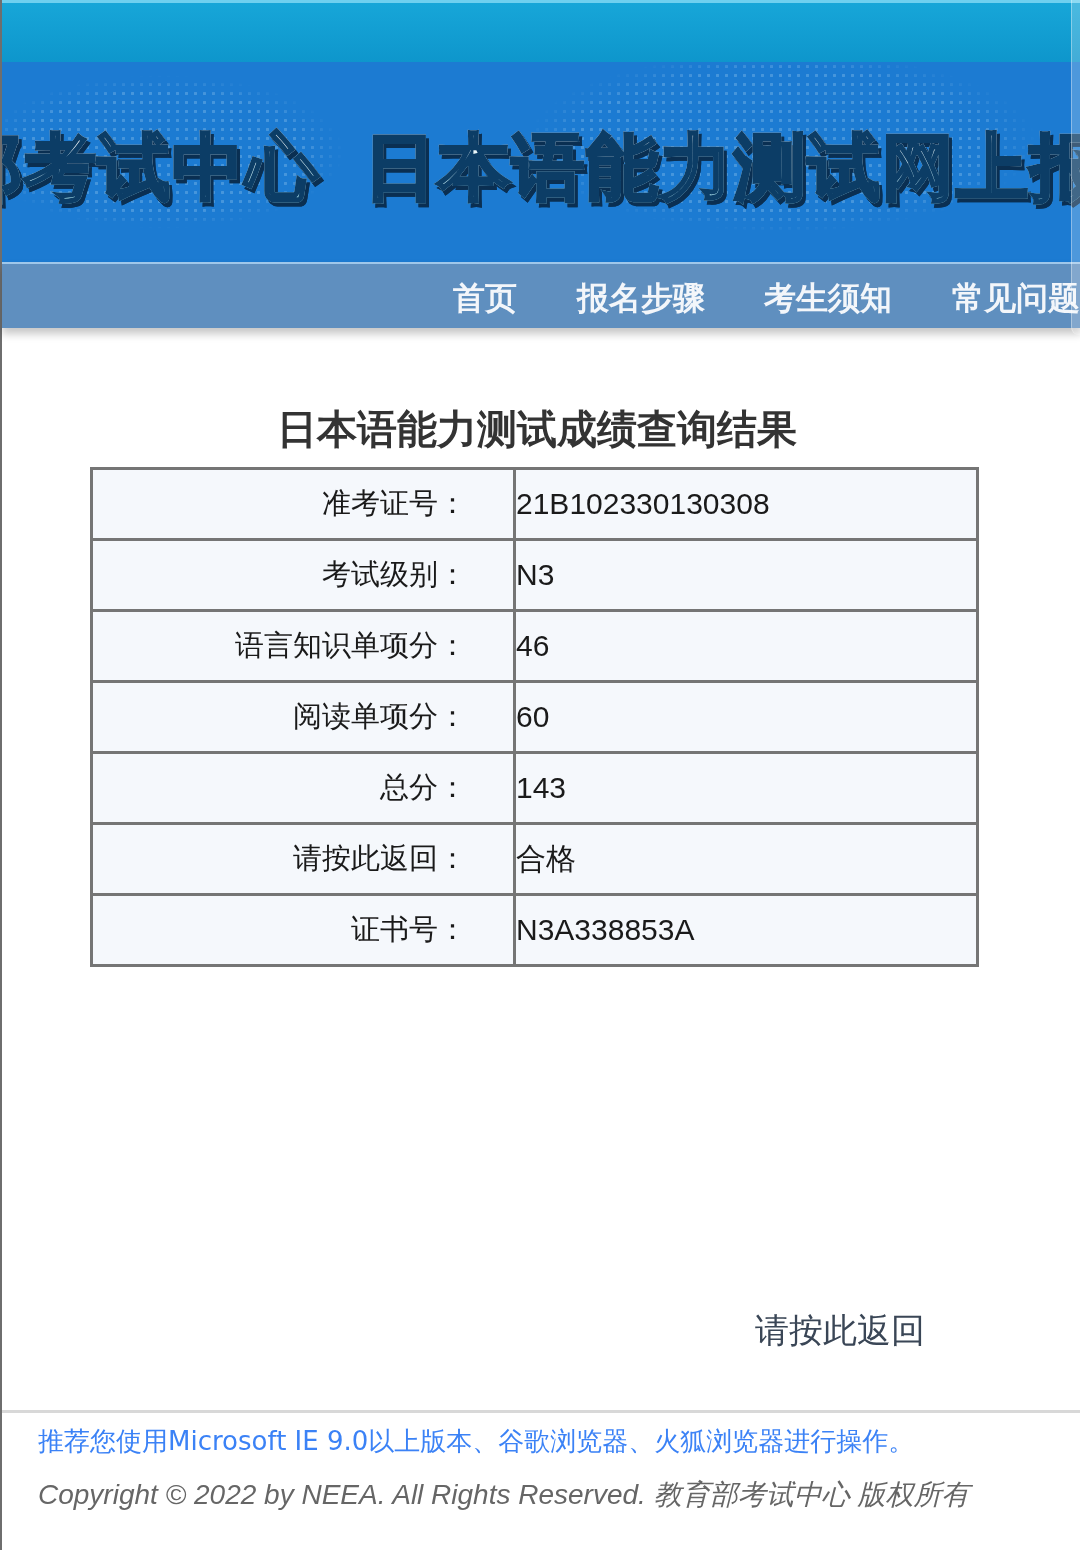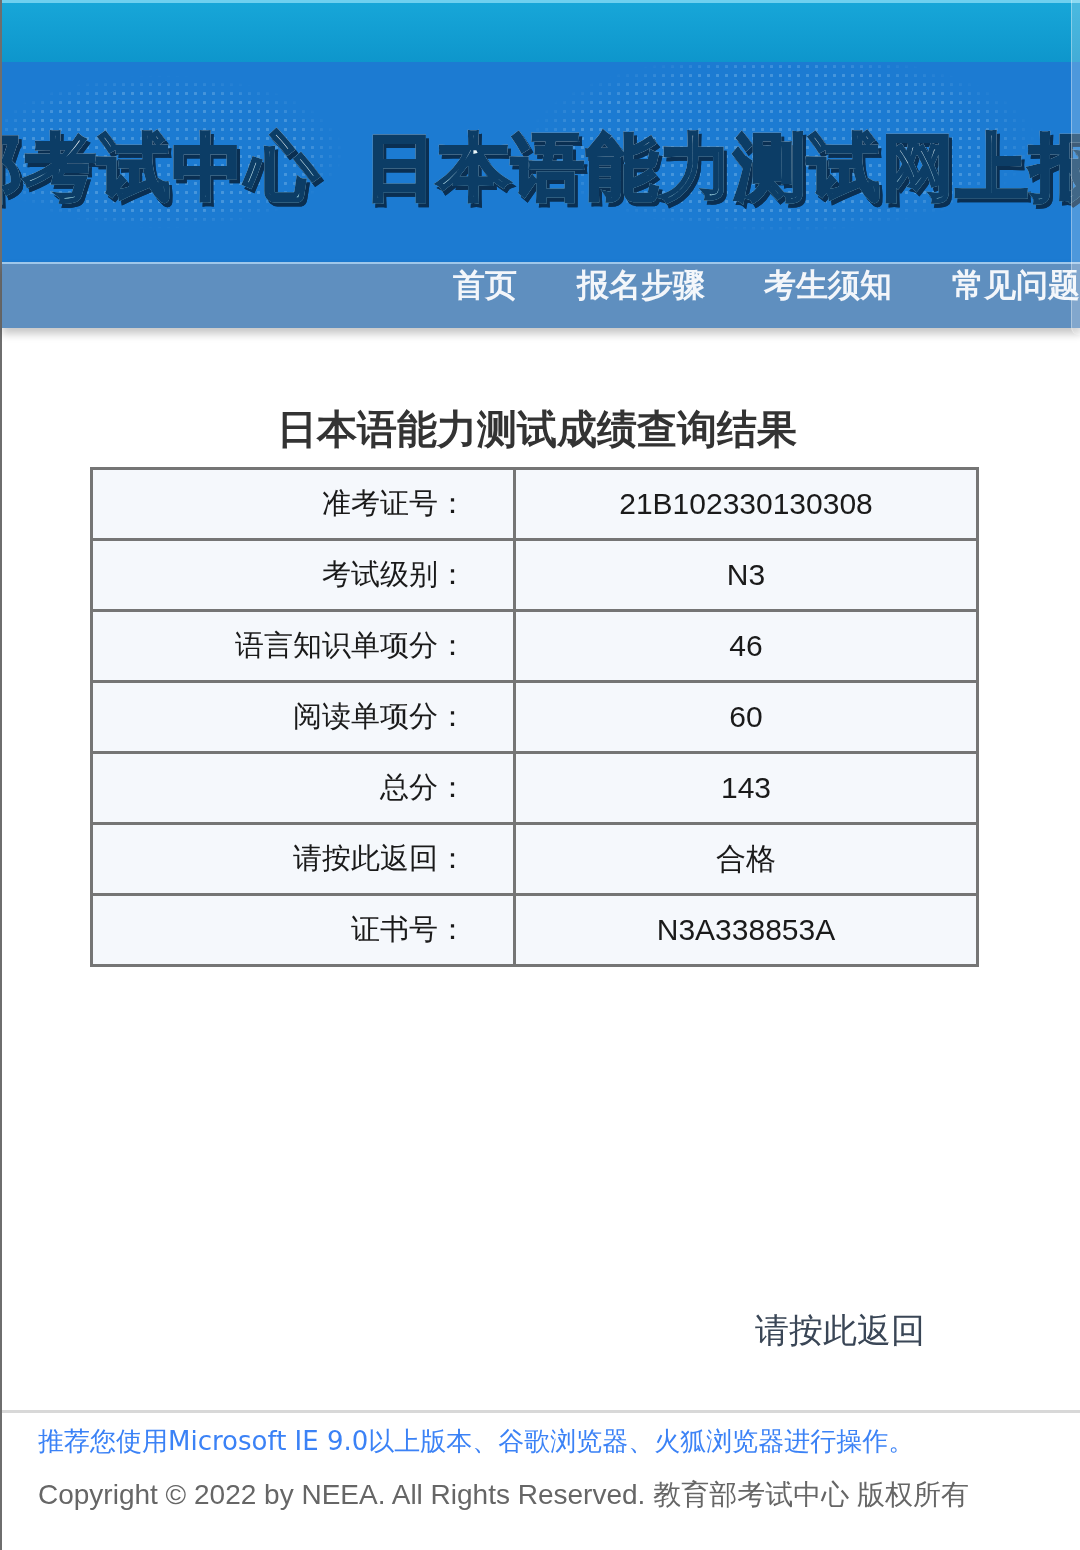--- a/index.html
+++ b/index.html
@@ -66,21 +66,21 @@
       position: absolute;
       left: 0; top: 262px;
       width: 1080px; height: 66px;
       background: #5f8fbf;
       border-top: 2px solid #9fc7ea;
       box-sizing: border-box;
       box-shadow: 0 6px 8px rgba(0,0,0,0.22);
     }
     .nav-item {
       position: absolute;
-      top: 0;
+      top: 13px;
       font-size: 32px;
       font-weight: bold;
       color: #f3f6fa;
       cursor: pointer;
       white-space: nowrap;
     }
     .right-edge {
       position: absolute;
       top: 0; right: 0;
       width: 8px; height: 335px;
@@ -117,21 +117,21 @@
       color: #1a1a1a;
       padding: 0;
     }
     .result-table td.label {
       width: 423px;
       text-align: right;
       padding-right: 46px;
       box-sizing: border-box;
     }
     .result-table td.value {
-      text-align: center;
+      text-align: left;
       font-family: "Liberation Sans", sans-serif;
       font-size: 30px;
       margin-left: 36px;
     }
     .back-link {
       position: absolute;
       top: 1308px;
       left: 753px;
       font-size: 34px;
       color: #3a4656;
@@ -155,20 +155,21 @@
       white-space: nowrap;
     }
     .footer-copyright {
       position: absolute;
       top: 1476px;
       left: 36px;
       font-size: 28px;
       color: #666666;
       white-space: nowrap;
       font-family: "Liberation Sans", sans-serif;
+      font-style: italic;
     }
   </style>
 </head>
 <body>
 
 <div class="page">
 
   <div class="top-strip"></div>
 
   <div class="banner">

